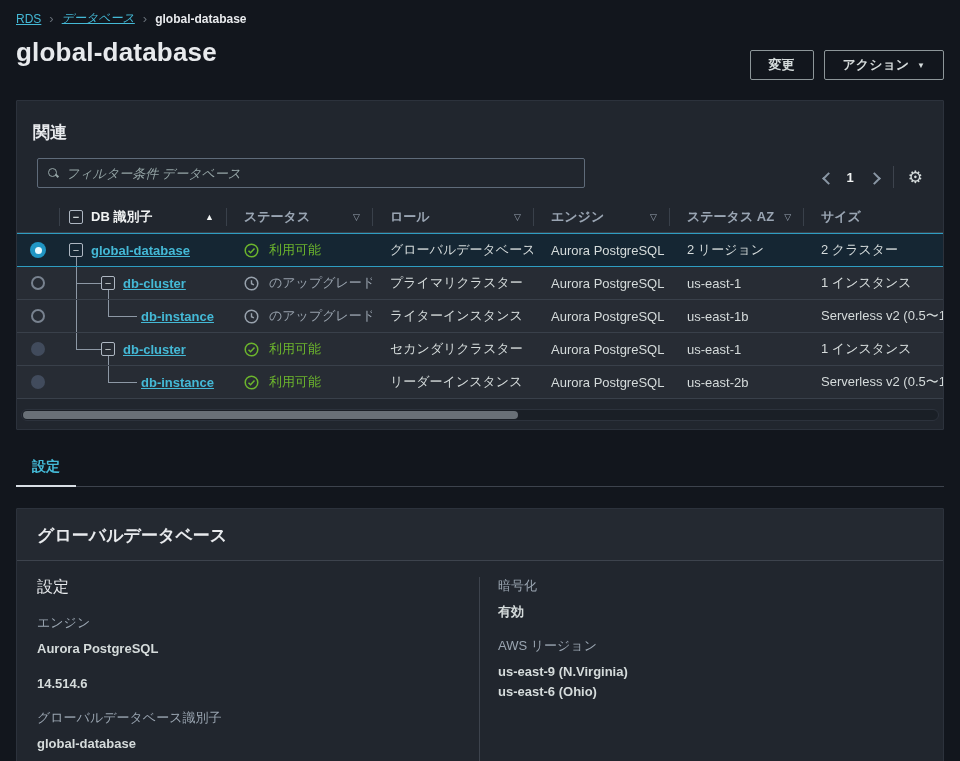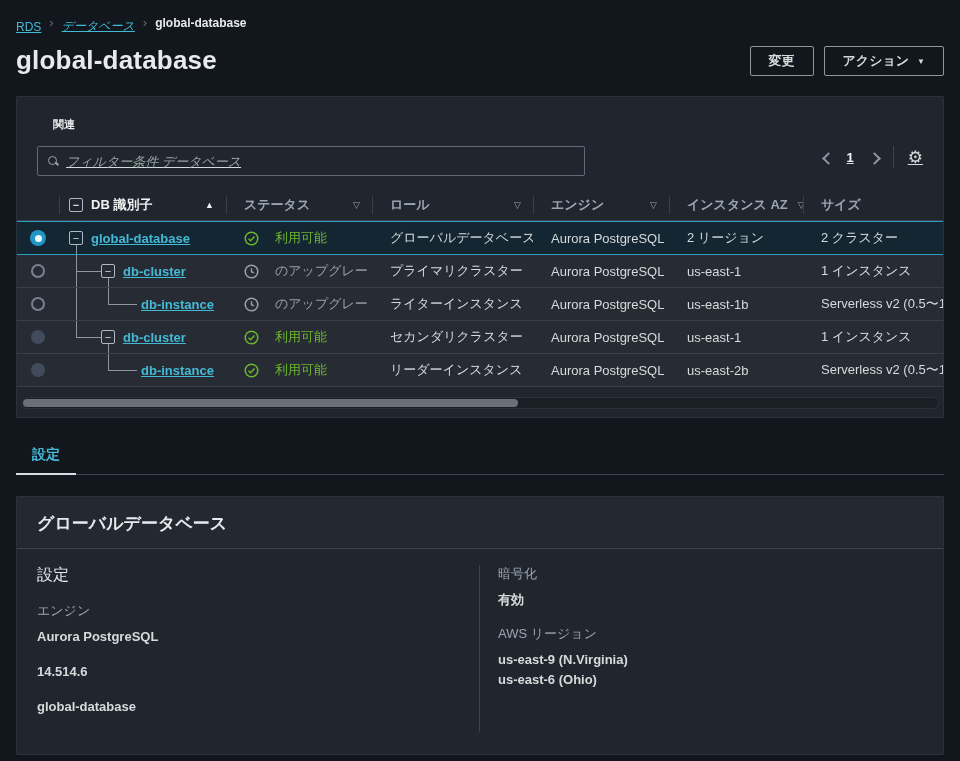--- a/index.html
+++ b/index.html
@@ -7,45 +7,45 @@
   body {
     background:#12161d;
     color:#d5dbdb;
     font-family:"Liberation Sans","DejaVu Sans",sans-serif;
     font-size:13px;
   }
   .page { padding:0 16px; }
 
   
   .breadcrumb { display:flex; align-items:center; gap:8px; padding-top:10px; font-size:12px; }
-  .breadcrumb a { color:#44b9d6; text-decoration:underline; cursor:pointer;margin-top:8px; }
+  .breadcrumb a { color:#44b9d6; text-decoration:underline; cursor:pointer; }
   .bc-jp { font-style:italic; }
   .bc-sep { color:#687078; font-size:13px; }
   .bc-current { color:#e8eaed; font-weight:700; }
 
   
   .page-header { display:flex; align-items:flex-start; justify-content:space-between; margin:10px 0 20px; }
   .page-title { font-size:26px; font-weight:700; color:#e8eaed; letter-spacing:.2px; }
-  .header-buttons { display:flex; gap:10px; margin-top:1px; }
+  .header-buttons { display:flex; gap:10px; margin-top:13px; }
   .btn {
     display:inline-flex; align-items:center; gap:8px;
     height:30px; padding:0 18px;
     background:transparent; border:1px solid #8d9699; border-radius:2px;
     color:#d5dbdb; font-weight:700; font-size:13px;
     font-family:inherit; cursor:pointer;
   }
   .caret { font-size:8px; color:#d5dbdb; }
 
   
   .panel { background:#21262e; border:1px solid #2c323c; border-radius:1px; }
 
   
   .related { padding-top:16px; }
-  .related-title { font-size:11px; font-weight:700; color:#e8eaed; padding:4px 36px 14px; }
-  .toolbar { display:flex; align-items:flex-start; justify-content:space-between; padding:0 20px 14px;text-decoration:underline; }
+  .related-title { font-size:17px; font-weight:700; color:#e8eaed; padding:4px 16px 14px; }
+  .toolbar { display:flex; align-items:flex-end; justify-content:space-between; padding:0 20px 14px; }
   .filter-box {
     position:relative; width:548px; height:30px;
     border:1px solid #5f6b7a; border-radius:2px; background:#21262e;
     display:flex; align-items:center;
   }
   .search-icon { position:relative; width:10px; height:10px; margin:0 8px 0 10px; flex:none; }
   .search-icon::before { content:''; position:absolute; width:7px; height:7px; border:1.5px solid #95a5a6; border-radius:50%; left:0; top:0; }
   .search-icon::after  { content:''; position:absolute; width:1.5px; height:4px; background:#95a5a6; transform:rotate(-45deg); left:8px; top:6px; }
   .filter-box input {
     flex:1; background:transparent; border:none; outline:none;
@@ -77,21 +77,21 @@
     width:14px; height:14px; flex:none;
     border:1px solid #aeb7c2; border-radius:2px; background:transparent;
     color:#d5dbdb; font-size:11px; line-height:12px; text-align:center; cursor:pointer;
     margin-right:8px;
   }
   .row { height:33px; background:#272c34; border-bottom:1px solid #39404a; cursor:pointer; }
   .row.selected { background:#152633; border-top:1px solid #2e9dc2; border-bottom:1px solid #2e9dc2; height:34px; }
   .cell { padding:0 12px 0 18px; white-space:nowrap; overflow:hidden; color:#d5dbdb; }
   .cell-radio { display:flex; justify-content:center; padding:0; }
   .cell-id { position:relative; height:100%; display:flex; align-items:center; padding:0; }
-  .cell-status { display:flex; align-items:center; gap:16px; }
+  .cell-status { display:flex; align-items:center; gap:10px; }
   .st-ok { color:#6cb52d; }
   .st-pending { color:#98a2ad; }
   a.row-link { color:#44b9d6; font-weight:700; text-decoration:underline; cursor:pointer; white-space:nowrap; }
 
   
   .radio { border-radius:50%; cursor:pointer; flex:none; }
   .radio.sel { width:16px; height:16px; background:#2196c4; position:relative; }
   .radio.sel::after { content:''; position:absolute; inset:4.5px; background:#eafaff; border-radius:50%; }
   .radio.off { width:14px; height:14px; border:2px solid #78828f; background:transparent; }
   .radio.dis { width:14px; height:14px; background:#414b5c; cursor:default; }
@@ -190,21 +190,21 @@
         <span>ロール</span>
         <span class="filter-icon">▽</span>
       </div>
       <div class="th">
         <span class="sep"></span>
         <span>エンジン</span>
         <span class="filter-icon">▽</span>
       </div>
       <div class="th">
         <span class="sep"></span>
-        <span>インスタンス AZ</span>
+        <span>ステータス AZ</span>
         <span class="filter-icon inline">▽</span>
       </div>
       <div class="th">
         <span class="sep"></span>
         <span>サイズ</span>
       </div>
     </div>
 
     <div class="trow row selected">
       <div class="cell cell-radio">
@@ -343,20 +343,21 @@
       <div class="dcol dcol-left">
         <div class="dheading">設定</div>
         <div class="field">
           <div class="flabel">エンジン</div>
           <div class="fvalue">Aurora PostgreSQL</div>
         </div>
         <div class="field">
           <div class="fvalue">14.514.6</div>
         </div>
         <div class="field">
+          <div class="flabel">グローバルデータベース識別子</div>
           <div class="fvalue">global-database</div>
         </div>
       </div>
 
       <div class="dcol dcol-right">
         <div class="field">
           <div class="flabel">暗号化</div>
           <div class="fvalue">有効</div>
         </div>
         <div class="field">

